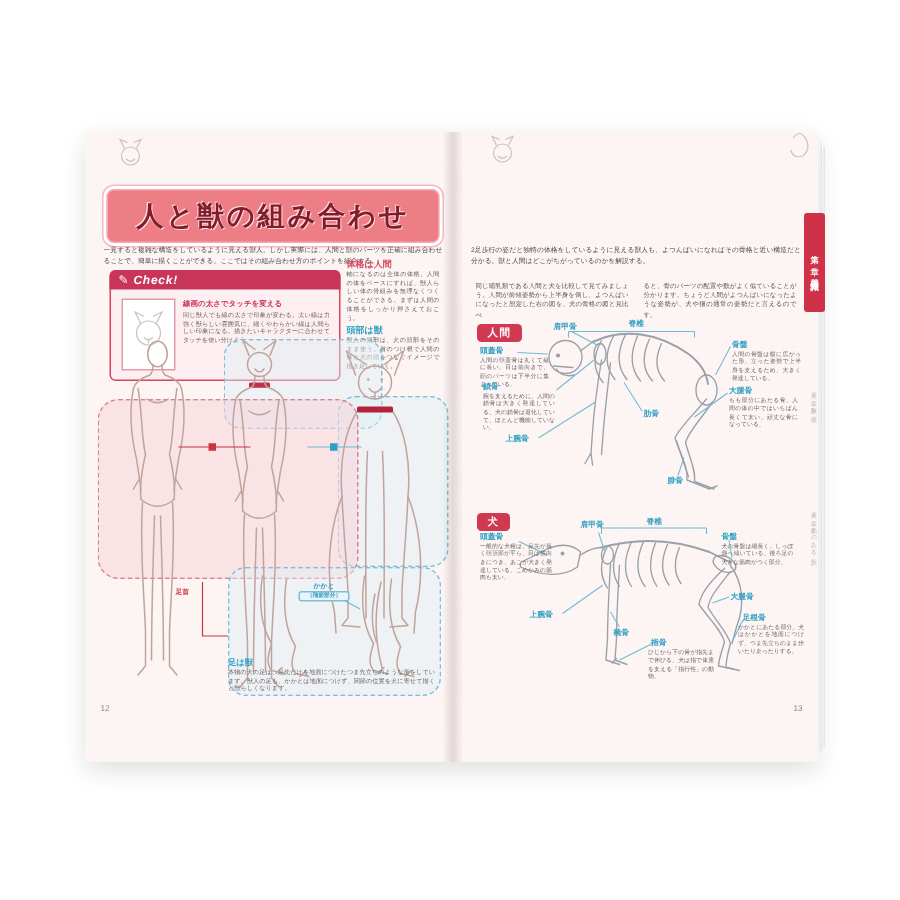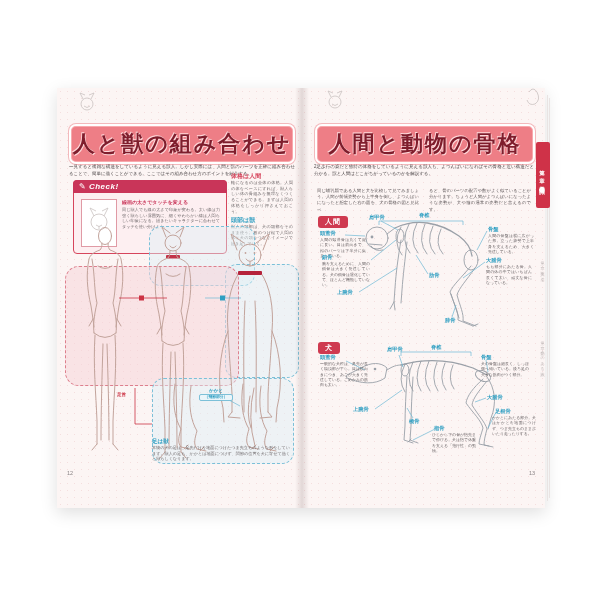--- a/index.html
+++ b/index.html
@@ -15,21 +15,21 @@
     background-size:7px 7px;overflow:visible;}
   #left-page{left:0;}
   #right-page{left:244px;}
   #gutter{position:absolute;left:238px;top:0;width:14px;height:420px;
     background:linear-gradient(to right,rgba(0,0,0,0) 0%,rgba(90,60,60,0.16) 50%,rgba(0,0,0,0) 100%);z-index:40;}
   .edge-line{position:absolute;top:95px;height:406px;width:1px;background:#e9e4e3;}
   
   .banner{position:absolute;background:#ee7e86;border:2px solid #ffffff;border-radius:7px;
     box-shadow:0 0 0 1px #f3b9bc, inset 0 0 0 1px #f7a9ad;
     display:flex;align-items:center;justify-content:center;
-    color:#7f1d2c;font-weight:bold;font-size:22px;letter-spacing:2px;
+    color:#7f1d2c;font-weight:bold;font-size:18px;letter-spacing:2px;
     text-shadow:0.7px 0.7px 0 #ffd9db,-0.7px -0.7px 0 #ffd9db;}
   .intro{position:absolute;font-size:4.5px;line-height:1.5;color:#4a4446;text-align:justify;}
   .subtitle{position:absolute;color:#d6455c;font-weight:bold;font-size:8.5px;text-align:center;letter-spacing:1px;}
   .body-col{position:absolute;font-size:4.3px;line-height:1.45;color:#5a5456;text-align:justify;}
   .hdr-red{position:absolute;color:#d6455c;font-weight:bold;font-size:6px;}
   .hdr-blue{position:absolute;color:#2f9fc2;font-weight:bold;font-size:6px;}
   .small-body{position:absolute;font-size:4.1px;line-height:1.4;color:#6a6466;text-align:justify;}
   
   #check-box{position:absolute;left:16px;top:92px;width:152px;height:72px;
     background:#fdeff1;border:1.2px solid #d6455c;border-radius:4px;}
@@ -194,23 +194,20 @@
     <svg width="244" height="420">
       <g class="doodle">
           <circle cx="34" cy="14" r="6"></circle>
           <path d="M30,9 l-3,-6 l5,2 M38,9 l3,-6 l-5,2 M31,16 q3,3 6,0"></path>
         </g>
       <g class="doodle">
           <path d="M228,4 q4,-6 8,0 q4,8 -2,12 q-6,2 -8,-4"></path>
         </g>
     </svg>
 
-    <div class="banner" style="left:14px;top:36px;width:216px;height:36px;">
-      <span>人間と動物の骨格</span>
-    </div>
 
     <div class="intro" style="left:13px;top:76px;width:220px;">2足歩行の姿だと独特の体格をしているように見える獣人も、よつんばいになればその骨格と近い構造だと分かる。獣と人間はどこがちがっているのかを解説する。</div>
 
 
     <div class="body-col" style="left:16px;top:100px;width:102px;">同じ哺乳類である人間と犬を比較して見てみましょう。人間が前傾姿勢から上半身を倒し、よつんばいになったと想定した右の図を、犬の骨格の図と見比べ</div>
     <div class="body-col" style="left:128px;top:100px;width:102px;">ると、骨のパーツの配置や数がよく似ていることが分かります。ちょうど人間がよつんばいになったような姿勢が、犬や猫の通常の姿勢だと言えるのです。</div>
 
     <div class="chip" style="left:17px;top:128px;">人間</div>
     <div class="chip" style="left:17px;top:254px;">犬</div>
 

